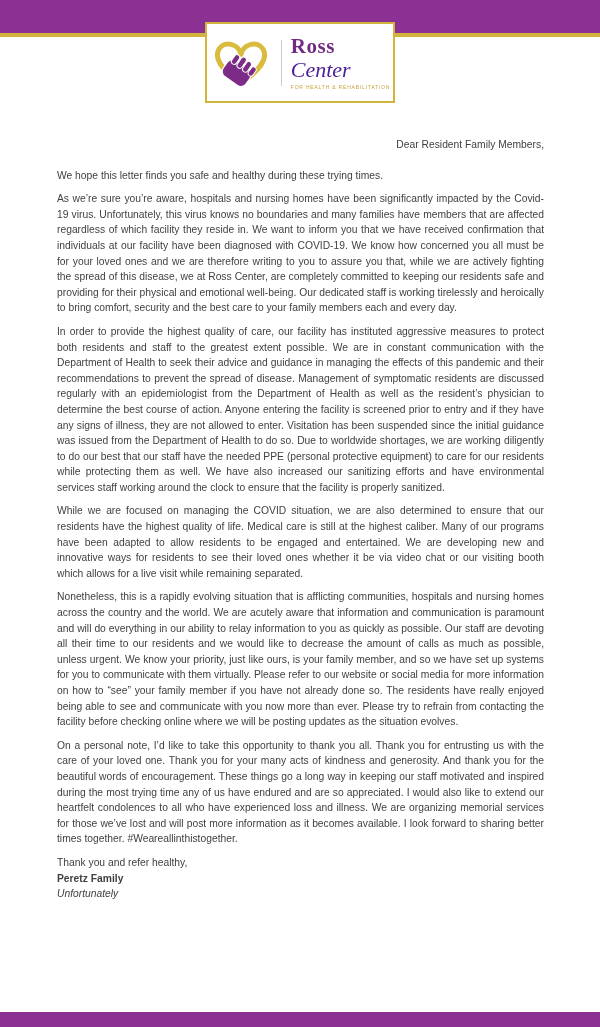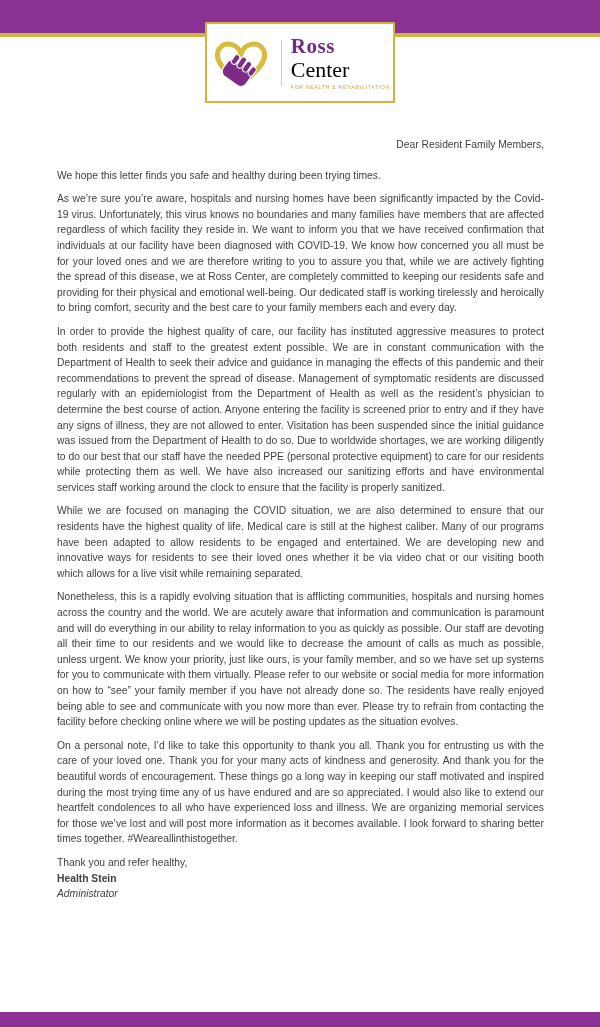--- a/index.html
+++ b/index.html
@@ -38,22 +38,23 @@
     font-family: "Liberation Serif", "DejaVu Serif", serif;
     font-weight: bold;
     font-size: 21px;
     color: #722B80;
     letter-spacing: 0.5px;
   }
   .logo-center {
     font-family: "Liberation Serif", "DejaVu Serif", serif;
     font-weight: normal;
     font-size: 22px;
-    color: #000000;
+    color: #4c1d95;
     margin-top: 2px;
+    font-style: italic;
   }
   .logo-tagline {
     font-size: 5px;
     letter-spacing: 0.8px;
     color: #C8A43C;
     margin-top: 4px;
     white-space: nowrap;
   }
   
   .letter-body {
@@ -104,26 +105,26 @@
         <div class="logo-ross">Ross</div>
         <div class="logo-center">Center</div>
         <div class="logo-tagline">FOR HEALTH &amp; REHABILITATION</div>
       </div>
     </div>
   </header>
 
   <main class="letter-body">
     <p class="salutation">Dear Resident Family Members,</p>
 
-    <p>We hope this letter finds you safe and healthy during been trying times.</p>
+    <p>We hope this letter finds you safe and healthy during these trying times.</p>
     <p>As we’re sure you’re aware, hospitals and nursing homes have been significantly impacted by the Covid-19 virus.  Unfortunately, this virus knows no boundaries and many families have members that are affected regardless of which facility they reside in.  We want to inform you that we have received confirmation that individuals at our facility have been diagnosed with COVID-19. We know how concerned you all must be for your loved ones and we are therefore writing to you to assure you that, while we are actively fighting the spread of this disease, we at Ross Center, are completely committed to keeping our residents safe and providing for their physical and emotional well-being.  Our dedicated staff is working tirelessly and heroically to bring comfort, security and the best care to your family members each and every day.</p>
     <p>In order to provide the highest quality of care, our facility has instituted aggressive measures to protect both residents and staff to the greatest extent possible.  We are in constant communication with the Department of Health to seek their advice and guidance in managing the effects of this pandemic and their recommendations to prevent the spread of disease.  Management of symptomatic residents are discussed regularly with an epidemiologist from the Department of Health as well as the resident’s physician to determine the best course of action.  Anyone entering the facility is screened prior to entry and if they have any signs of illness, they are not allowed to enter.  Visitation has been suspended since the initial guidance was issued from the Department of Health to do so.  Due to worldwide shortages, we are working diligently to do our best that our staff have the needed PPE (personal protective equipment) to care for our residents while protecting them as well.  We have also increased our sanitizing efforts and have environmental services staff working around the clock to ensure that the facility is properly sanitized.</p>
     <p>While we are focused on managing the COVID situation, we are also determined to ensure that our residents have the highest quality of life.  Medical care is still at the highest caliber.  Many of our programs have been adapted to allow residents to be engaged and entertained.  We are developing new and innovative ways for residents to see their loved ones whether it be via video chat or our visiting booth which allows for a live visit while remaining separated.</p>
     <p>Nonetheless, this is a rapidly evolving situation that is afflicting communities, hospitals and nursing homes across the country and the world. We are acutely aware that information and communication is paramount and will do everything in our ability to relay information to you as quickly as possible.  Our staff are devoting all their time to our residents and we would like to decrease the amount of calls as much as possible, unless urgent.  We know your priority, just like ours, is your family member, and so we have set up systems for you to communicate with them virtually.   Please refer to our website or social media for more information on how to “see” your family member if you have not already done so.  The residents have really enjoyed being able to see and communicate with you now more than ever.  Please try to refrain from contacting the facility before checking online where we will be posting updates as the situation evolves.</p>
     <p>On a personal note, I’d like to take this opportunity to thank you all. Thank you for entrusting us with the care of your loved one. Thank you for your many acts of kindness and generosity.  And thank you for the beautiful words of encouragement.  These things go a long way in keeping our staff motivated and inspired during the most trying time any of us have endured and are so appreciated.  I would also like to extend our heartfelt condolences to all who have experienced loss and illness.  We are organizing memorial services for those we’ve lost and will post more information as it becomes available. I look forward to sharing better times together.  #Weareallinthistogether.</p>
 
     <p class="closing-line">Thank you and refer healthy,</p>
-    <p class="closing-line sig-name">Health Stein</p>
-    <p class="closing-line sig-title">Administrator</p>
+    <p class="closing-line sig-name">Peretz Family</p>
+    <p class="closing-line sig-title">Unfortunately</p>
   </main>
 
   <footer class="bottom-purple"></footer>
 </div>
 
 </body></html>

